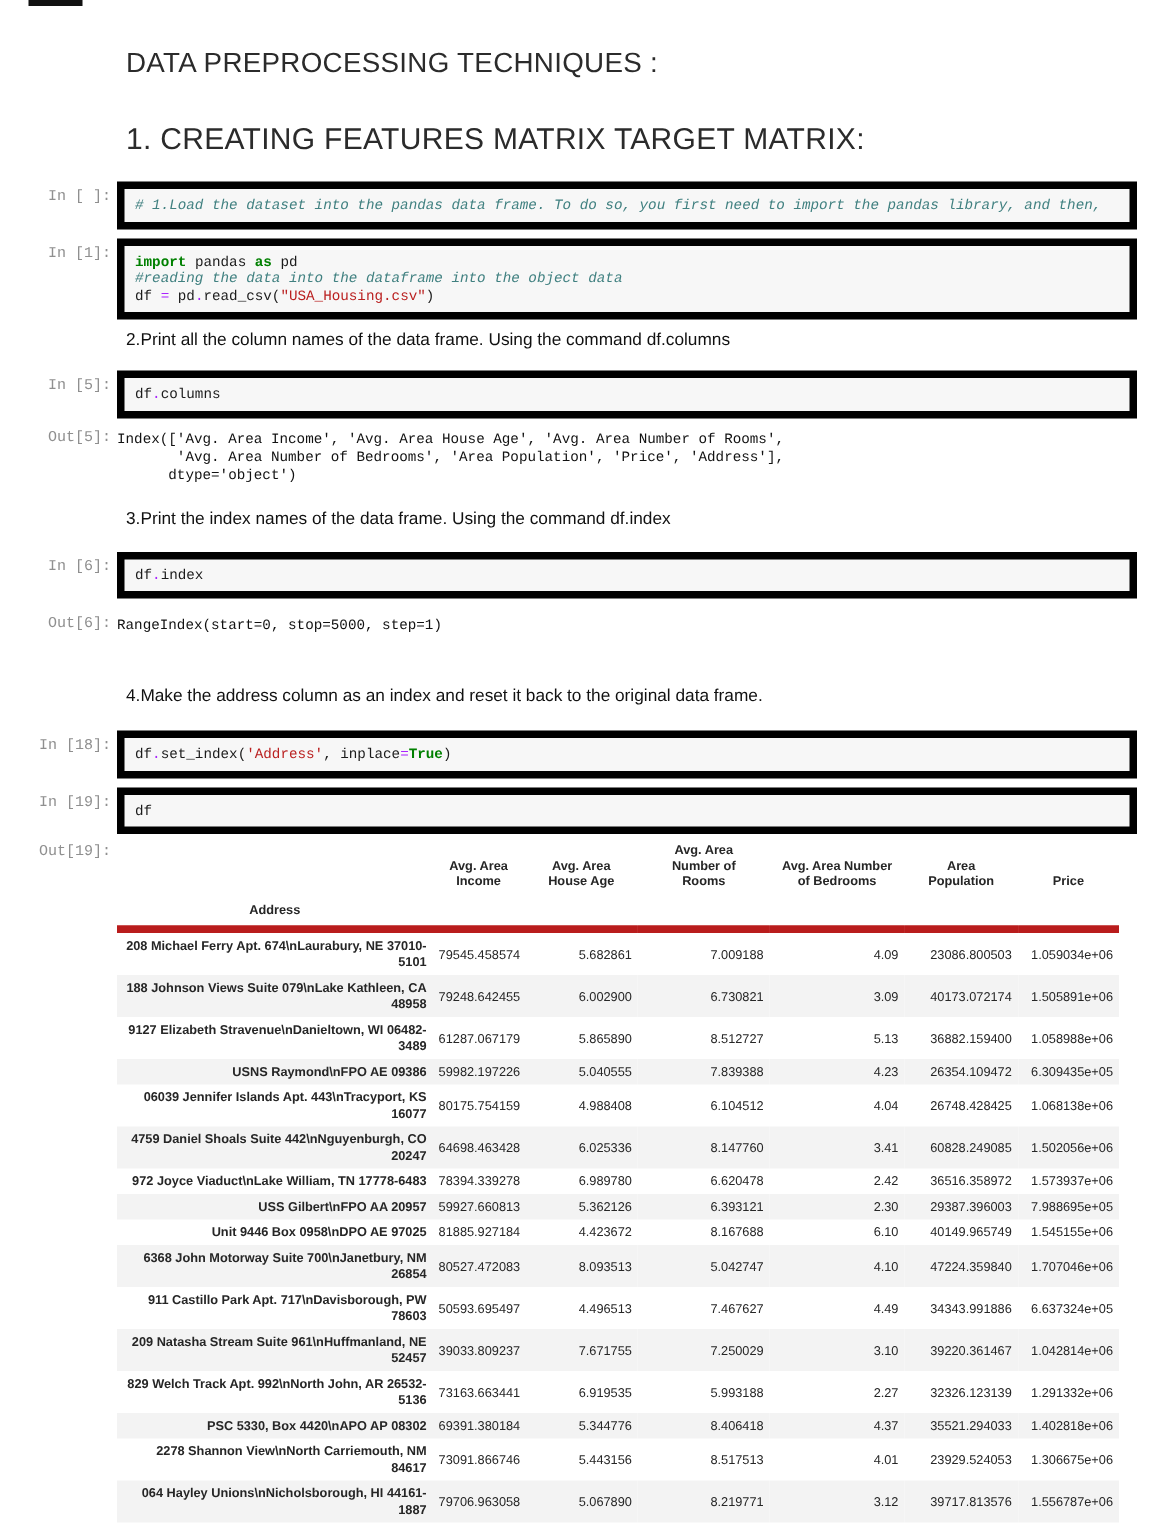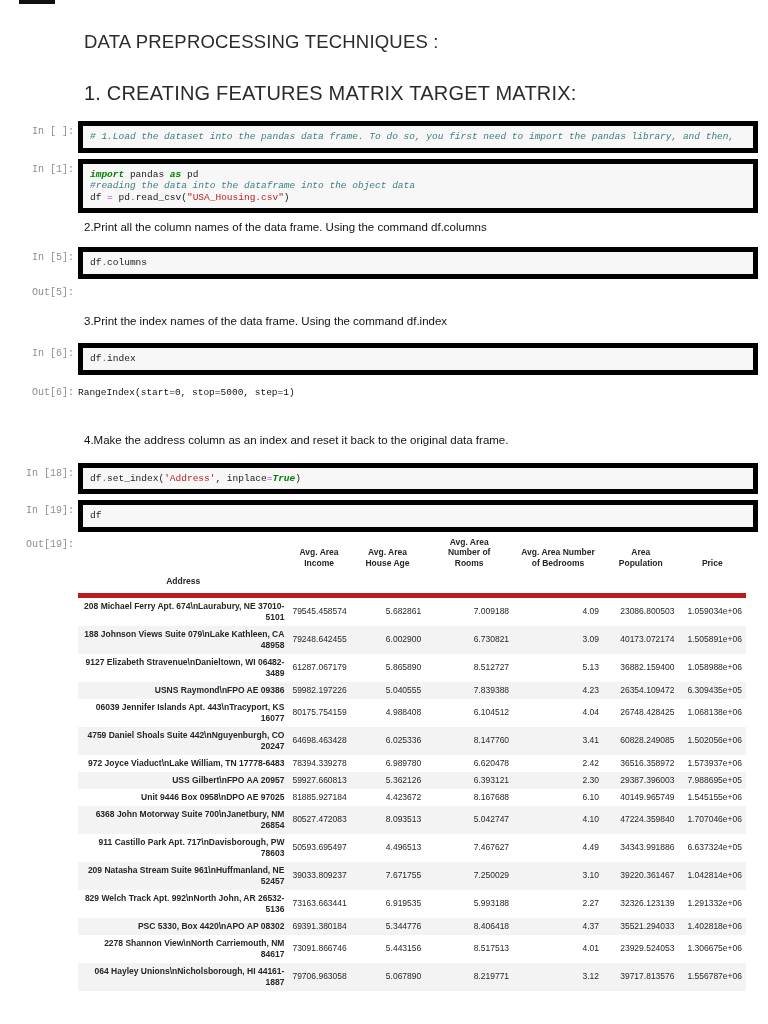--- a/index.html
+++ b/index.html
@@ -43,21 +43,21 @@
     background:#f7f7f7;border:5px solid #000000;
     padding:5px 7px;overflow:hidden;
   }
   .code{
     margin:0;
     font-family:"Liberation Mono","DejaVu Sans Mono",monospace;
     font-size:9.5px;line-height:11.5px;color:#1a1a1a;
     white-space:pre;
   }
   .tk-cm{color:#408080;font-style:italic;}
-  .tk-kw{color:#008000;font-weight:bold;font-style:italic;}
+  .tk-kw{color:#008000;font-weight:bold;}
   .tk-op{color:#AA22FF;}
   .tk-st{color:#BA2121;}
   .tk-pl{color:#1a1a1a;}
   .outputtext{
     margin:0;padding-top:5px;flex:1;min-width:0;overflow:hidden;
     font-family:"Liberation Mono","DejaVu Sans Mono",monospace;
     font-size:9.5px;line-height:12px;color:#111;
     white-space:pre;
   }
   .tablewrap{flex:1;min-width:0;margin-right:12px;padding-top:1px;}
@@ -108,20 +108,23 @@
 
   <div class="cellrow" style="margin-top:13px">
     <div class="prompt">In [5]:</div>
     <div class="inputbox">
       <pre class="code"><span class="tk-pl">df</span><span class="tk-op">.</span><span class="tk-pl">columns</span></pre>
     </div>
   </div>
 
   <div class="cellrow" style="margin-top:3px">
     <div class="prompt">Out[5]:</div>
+    <pre class="outputtext">Index(['Avg. Area Income', 'Avg. Area House Age', 'Avg. Area Number of Rooms',
+       'Avg. Area Number of Bedrooms', 'Area Population', 'Price', 'Address'],
+      dtype='object')</pre>
   </div>
 
   <div class="para" style="margin-top:16px">3.Print the index names of the data frame. Using the command df.index</div>
 
   <div class="cellrow" style="margin-top:15px">
     <div class="prompt">In [6]:</div>
     <div class="inputbox">
       <pre class="code"><span class="tk-pl">df</span><span class="tk-op">.</span><span class="tk-pl">index</span></pre>
     </div>
   </div>

